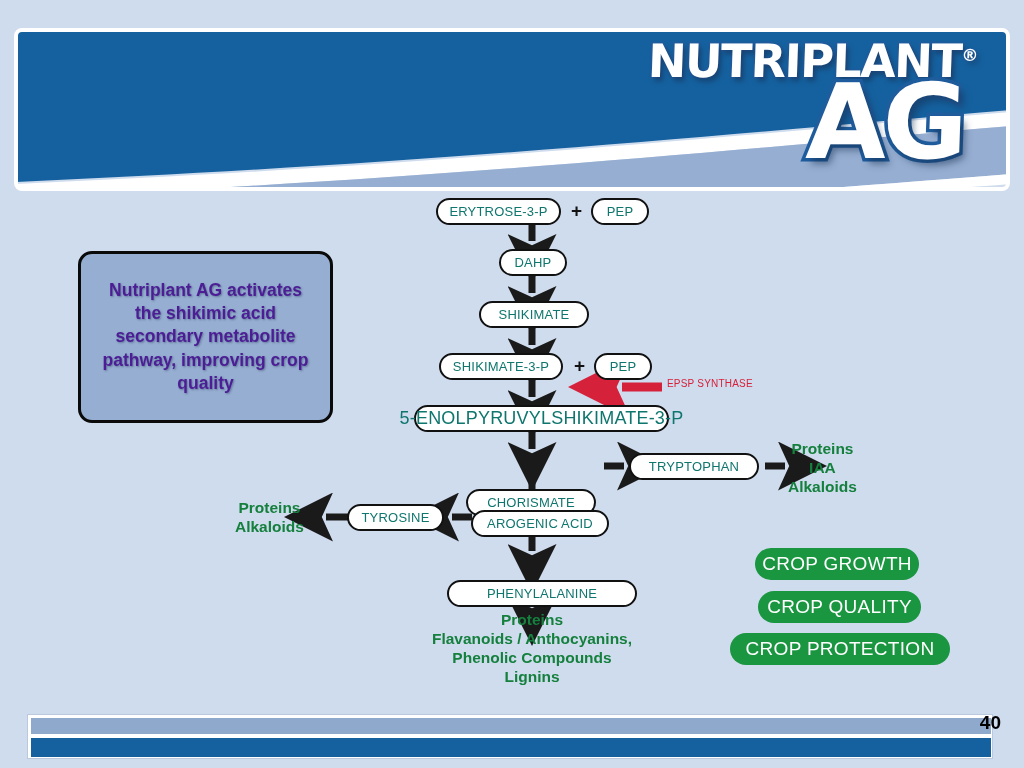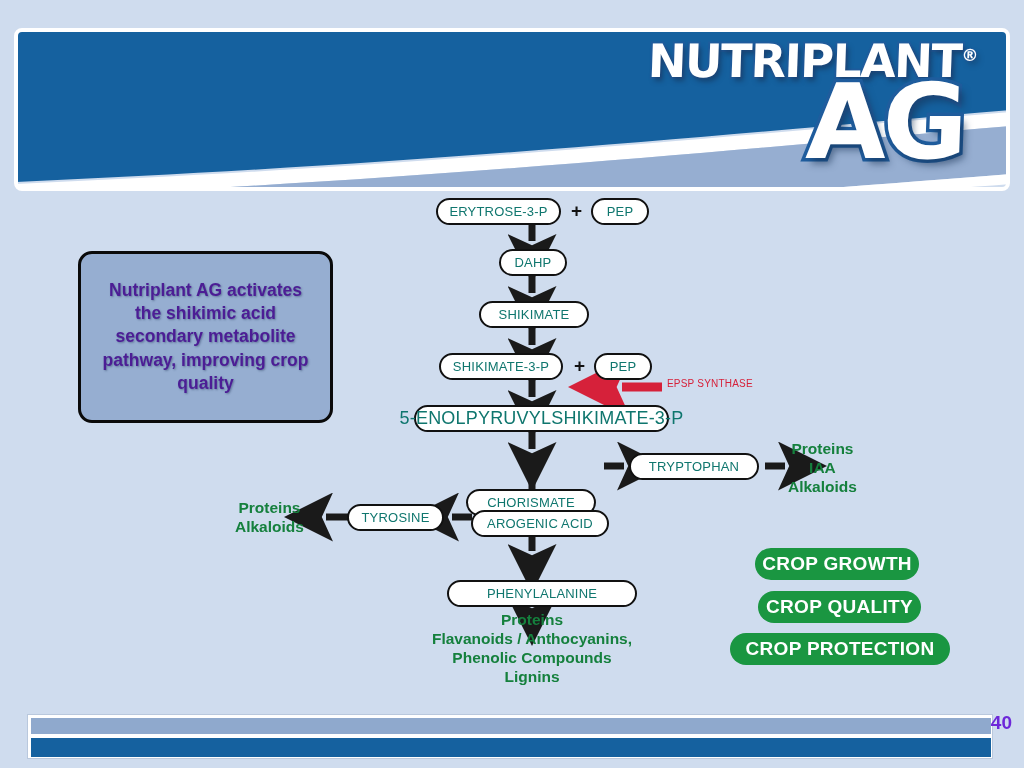--- a/index.html
+++ b/index.html
@@ -133,21 +133,21 @@
     letter-spacing: .2px;
     white-space: nowrap;
   }
 
   
   .badge {
     position: absolute;
     background: #1a9641;
     border-radius: 999px;
     color: #ffffff;
-    font-weight: bold;
+    font-weight: normal;
     font-size: 19px;
     letter-spacing: .3px;
     display: flex;
     align-items: center;
     justify-content: center;
     height: 32px;
     white-space: nowrap;
   }
   .badge.b0 { left: 745px; top: 538px; width: 164px; }
   .badge.b1 { left: 748px; top: 581px; width: 163px; }
@@ -168,24 +168,24 @@
     background: #8fa9cd;
   }
   .footer-dark {
     position: absolute;
     left: 3px; top: 23px;
     width: 960px; height: 19px;
     background: #15619f;
   }
   .slide-num {
     position: absolute;
-    right: 2px; top: 702px;
+    right: 13px; top: 702px;
     font-size: 19px;
     font-weight: bold;
-    color: #6d28d9;
+    color: #000000;
   }
 </style>
 </head>
 <body>
 
 <div id="slide">
 
   <div class="header-wrap">
     <svg class="header-svg" width="996" height="175" viewBox="0 0 996 175">
       <defs>

